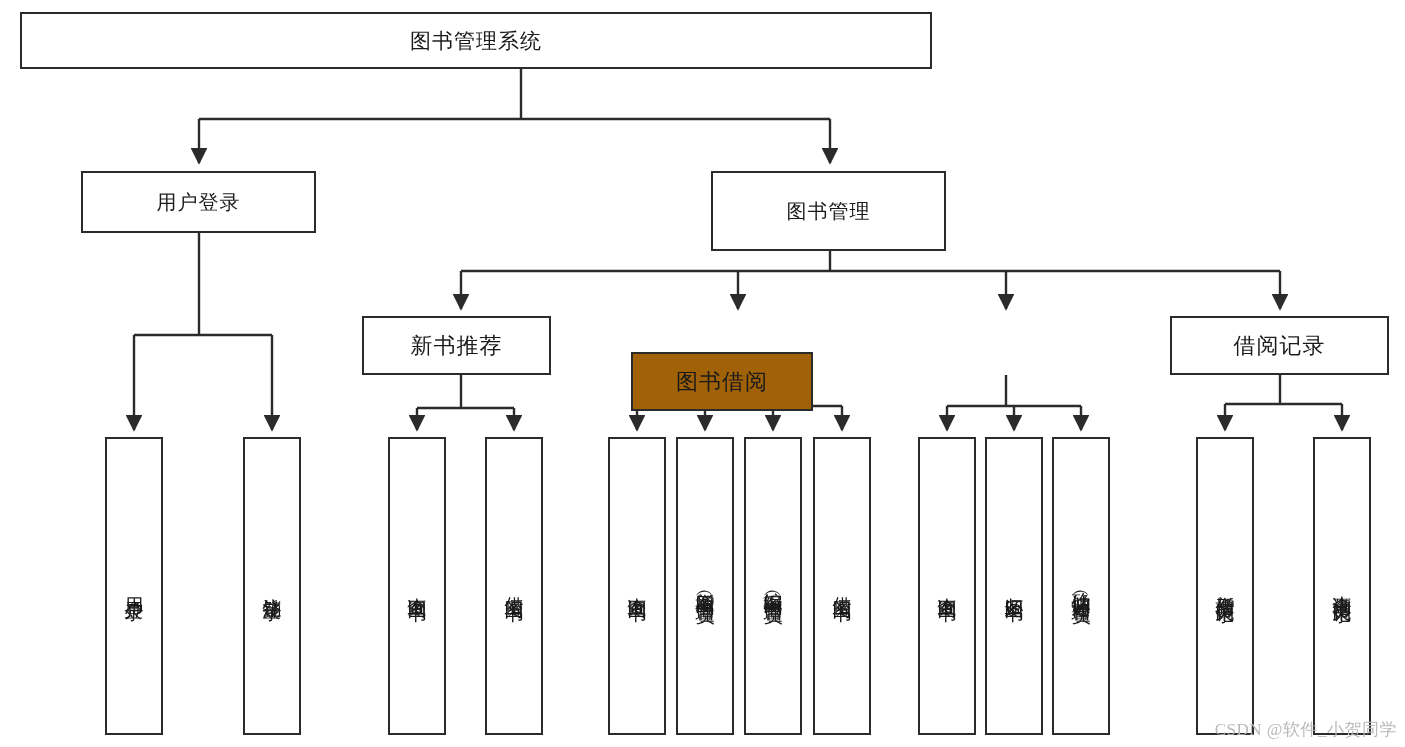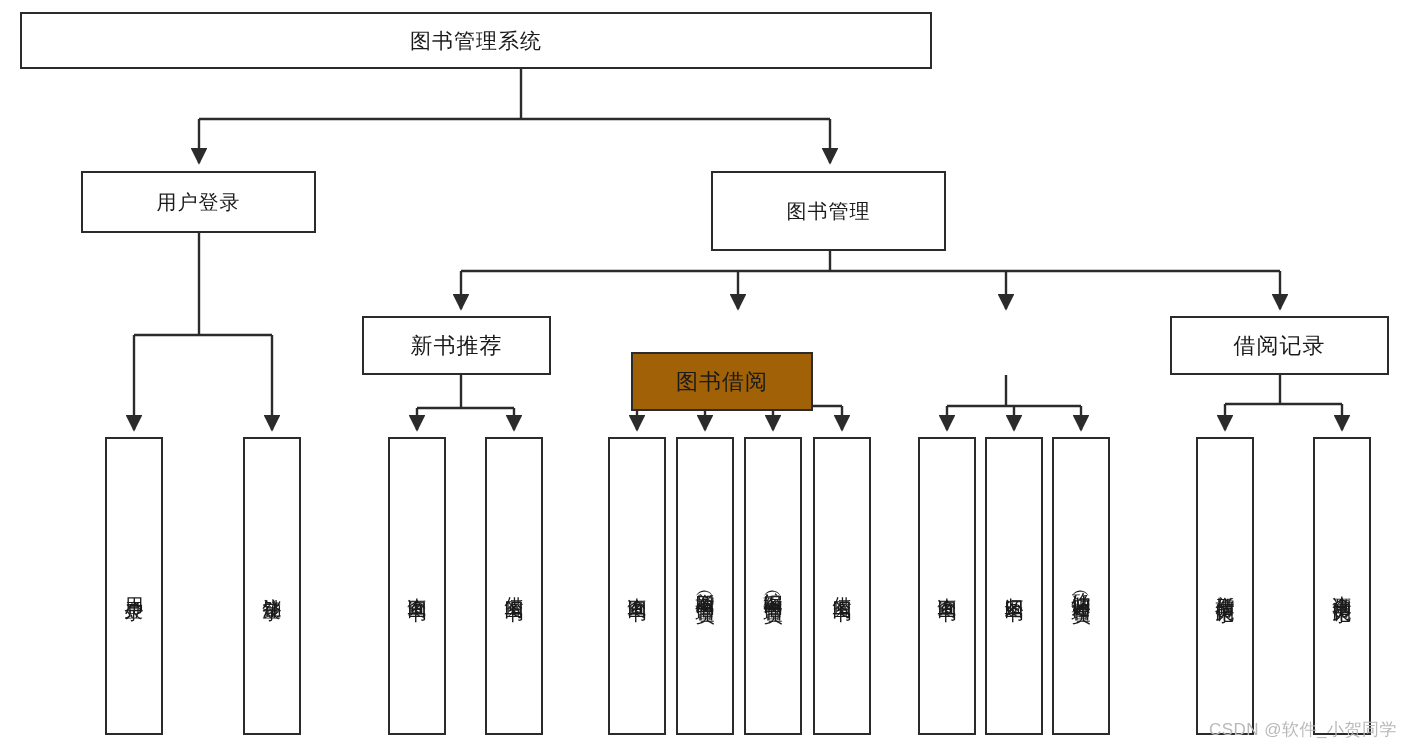--- a/index.html
+++ b/index.html
@@ -182,14 +182,14 @@
   <div class="node leaf" style="left: 1052px; top: 437px; width: 58px; height: 298px; border-color: rgb(43, 43, 43); background: rgb(255, 255, 255); color: rgb(26, 26, 26);">
     <span class="vtext">确认归还（管理员）</span>
   </div>
   <div class="node leaf" style="left: 1196px; top: 437px; width: 58px; height: 298px; border-color: rgb(43, 43, 43); background: rgb(255, 255, 255); color: rgb(26, 26, 26);">
     <span class="vtext">新增借阅记录</span>
   </div>
   <div class="node leaf" style="left: 1313px; top: 437px; width: 58px; height: 298px; border-color: rgb(43, 43, 43); background: rgb(255, 255, 255); color: rgb(26, 26, 26);">
     <span class="vtext">查询借阅记录</span>
   </div>
 
-  <div id="watermark" style="color: rgb(185, 185, 185);">CSDN @软件_小贺同学</div>
+  <div id="watermark" style="color: rgb(185, 185, 185); font-family: Liberation Serif, serif;">CSDN @软件_小贺同学</div>
 </div>
 
 </body></html>

